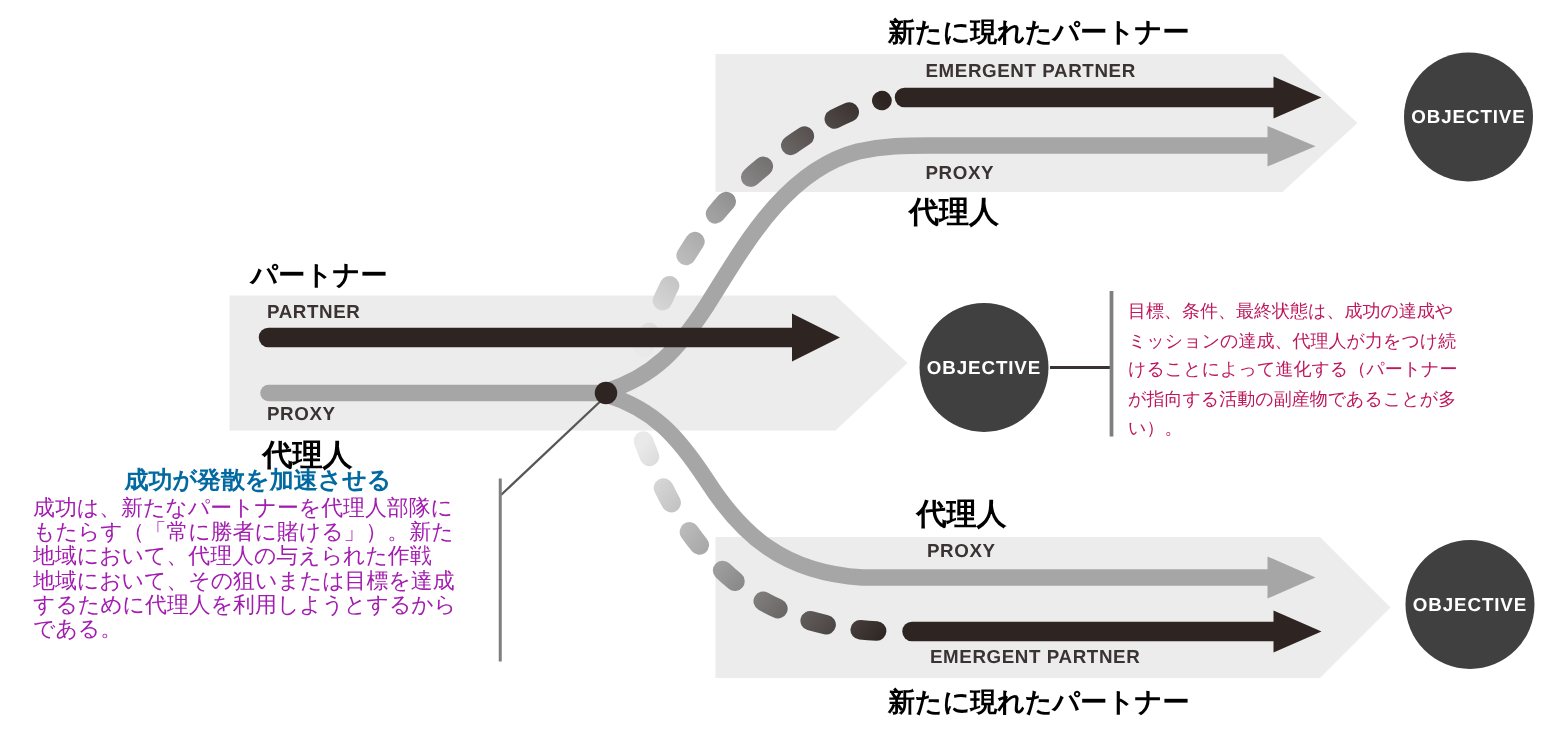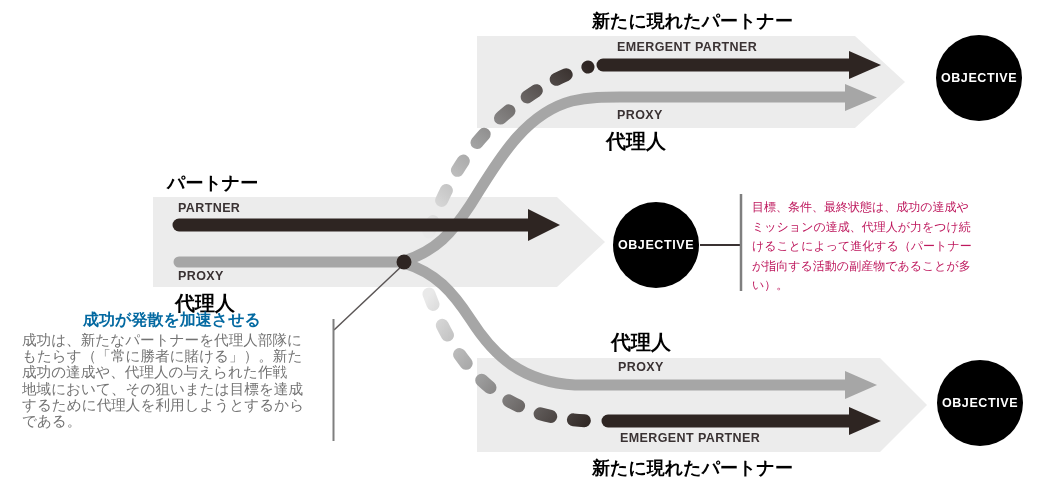--- a/index.html
+++ b/index.html
@@ -3,26 +3,26 @@
 <meta charset="utf-8">
 <style>
   html,body{margin:0;padding:0;background:#ffffff;}
   #stage{position:relative;width:1041px;height:492px;overflow:hidden;background:#ffffff;
          font-family:"Liberation Sans","DejaVu Sans",sans-serif;}
   #shapes{position:absolute;left:0;top:0;}
   .abs{position:absolute;white-space:nowrap;}
   .title-jp{font-size:18px;font-weight:bold;color:#000000;}
   .lbl-jp{font-size:20px;font-weight:bold;color:#000000;}
   .lbl-en{font-size:12.5px;font-weight:bold;color:#3a3233;letter-spacing:0.4px;}
-  .objective-node{position:absolute;width:86px;height:86px;border-radius:50%;background:#000000;
+  .objective-node{position:absolute;width:86px;height:86px;border-radius:50%;background:#404040;
                   display:flex;align-items:center;justify-content:center;}
   .objective-node span{color:#ffffff;font-size:12.5px;font-weight:bold;letter-spacing:0.6px;}
   .note{font-size:12px;color:#be185d;line-height:19.5px;}
   .note div{white-space:nowrap;}
-  .note-small{font-size:14.6px;color:#737373;line-height:16.2px;}
+  .note-small{font-size:14.6px;color:#a21caf;line-height:16.2px;font-family:Liberation Mono, monospace;}
   .note-small div{white-space:nowrap;}
   .note-heading{font-size:16px;font-weight:bold;color:#0369a1;}
 </style>
 </head>
 <body>
 
 <div id="stage">
 
   <svg id="shapes" width="1041" height="492" viewBox="0 0 1041 492">
     <defs>
@@ -91,21 +91,21 @@
     <div>ミッションの達成、代理人が力をつけ続</div>
     <div>けることによって進化する（パートナー</div>
     <div>が指向する活動の副産物であることが多</div>
     <div>い）。</div>
   </div>
 
   <div class="abs note-heading" style="left:83px;top:310px;">成功が発散を加速させる</div>
   <div class="abs note-small" style="left:22px;top:332px;">
     <div>成功は、新たなパートナーを代理人部隊に</div>
     <div>もたらす（「常に勝者に賭ける」）。新た</div>
-    <div>成功の達成や、代理人の与えられた作戦</div>
+    <div>地域において、代理人の与えられた作戦</div>
     <div>地域において、その狙いまたは目標を達成</div>
     <div>するために代理人を利用しようとするから</div>
     <div>である。</div>
   </div>
 
   <div class="abs lbl-jp" style="left:611px;top:329px;">代理人</div>
   <div class="abs lbl-en" style="left:618px;top:360px;">PROXY</div>
   <div class="abs lbl-en" style="left:620px;top:431px;">EMERGENT PARTNER</div>
   <div class="abs title-jp" style="left:592px;top:456px;">新たに現れたパートナー</div>
 

